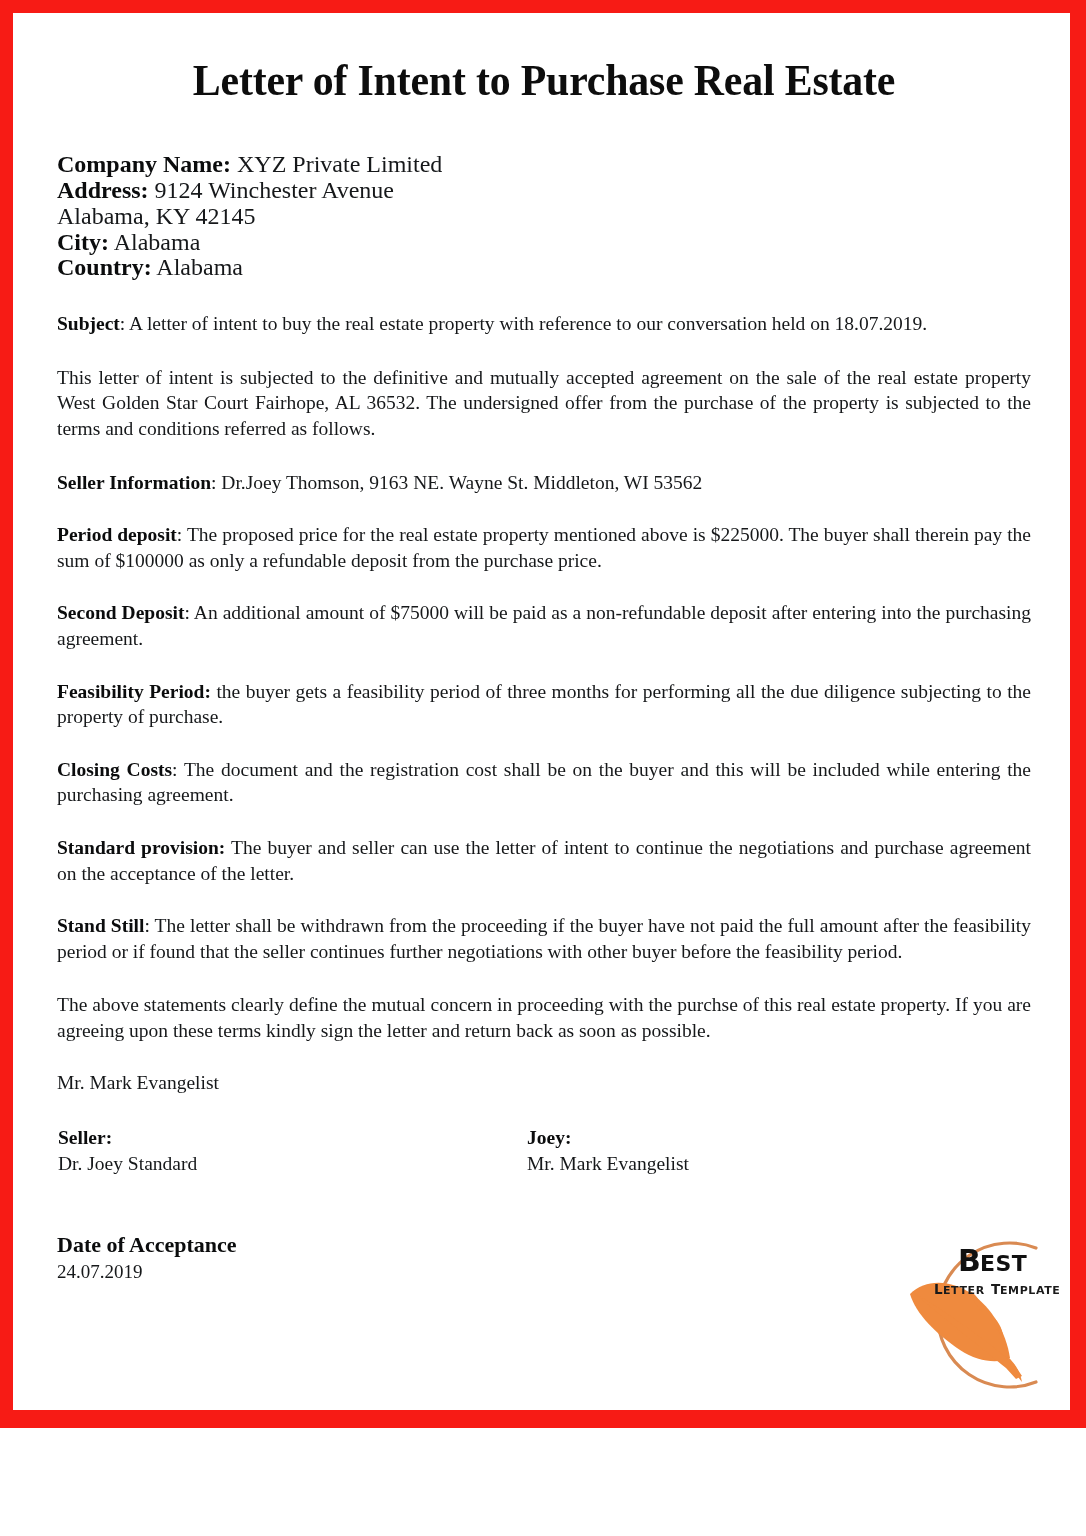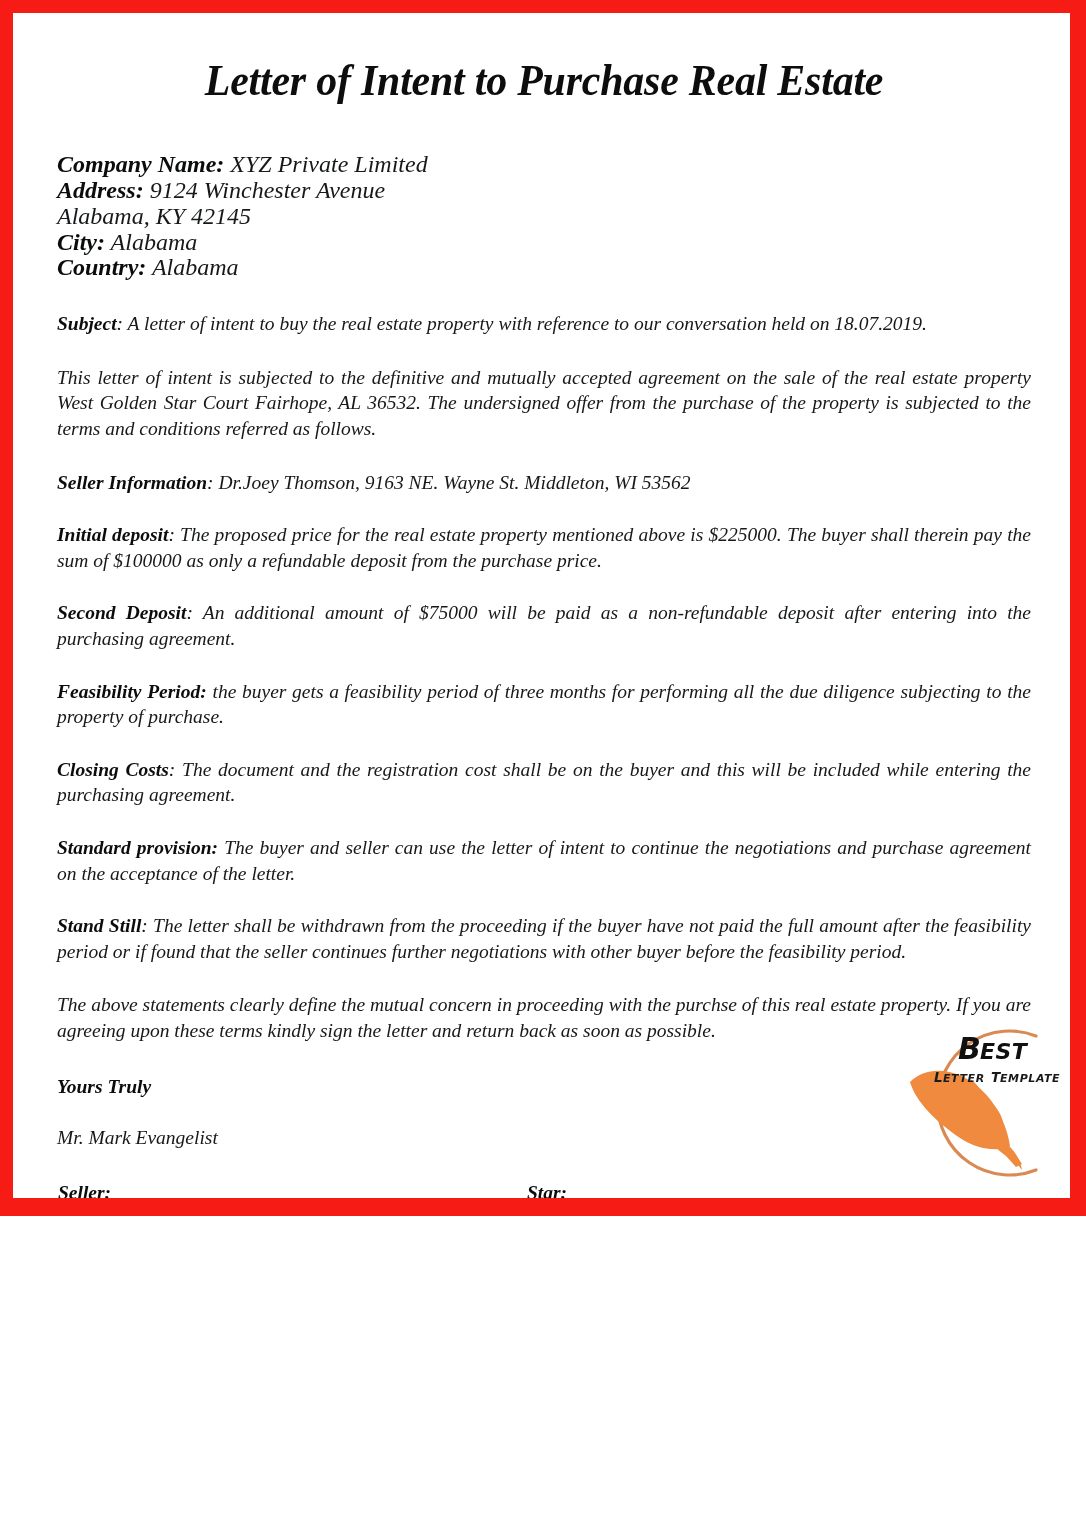--- a/index.html
+++ b/index.html
@@ -12,30 +12,29 @@
     width: 1086px;
     height: 1536px;
     overflow: hidden;
     font-family: "Liberation Serif", "DejaVu Serif", serif;
   }
 
   
   #page {
     position: relative;
     width: 1086px;
-    height: 1216px;
+    height: 1428px;
     box-sizing: border-box;
     background: #6d28d9;
     border-style: solid;
     border-color: #f71b15;
     border-top-width: 13px;
     border-left-width: 13px;
     border-right-width: 16px;
     border-bottom-width: 18px;
-    font-style: italic;
   }
   #sheet {
     position: relative;
     width: 100%;
     height: 100%;
     background: #ffffff;
     box-sizing: border-box;
     padding: 0;
     overflow: hidden;
   }
@@ -196,46 +195,45 @@
       </div>
 
       <p id="subject-line" class="block left"><span class="lbl">Subject</span><span>: A letter of intent to buy the real estate property with reference to our conversation held on 18.07.2019.</span></p>
 
 
       <p id="intro-para" class="block">This letter of intent is subjected to the definitive and mutually accepted agreement on the sale of the real estate property West Golden Star Court Fairhope, AL 36532. The undersigned offer from the purchase of the property is subjected to the terms and conditions referred as follows.</p>
 
       <p id="seller-info" class="block left"><span class="lbl">Seller Information</span><span>: Dr.Joey Thomson, 9163 NE. Wayne St. Middleton, WI 53562</span></p>
 
 
-      <p class="block clause"><span class="lbl">Initial deposit</span><span>:  The proposed price for the real estate property mentioned above is $225000. The buyer shall therein pay the sum of $100000 as only a refundable deposit from the purchase price.</span></p>
+      <p class="block clause"><span class="lbl">Period deposit</span><span>:  The proposed price for the real estate property mentioned above is $225000. The buyer shall therein pay the sum of $100000 as only a refundable deposit from the purchase price.</span></p>
 
       <p class="block clause"><span class="lbl">Second Deposit</span><span>: An additional amount of $75000 will be paid as a non-refundable deposit after entering into the purchasing agreement.</span></p>
 
       <p class="block clause"><span class="lbl">Feasibility Period:</span><span> the buyer gets a feasibility period of three months for performing all the due diligence subjecting to the property of purchase.</span></p>
 
       <p class="block clause"><span class="lbl">Closing Costs</span><span>: The document and the registration cost shall be on the buyer and this will be included while entering the purchasing agreement.</span></p>
 
       <p class="block clause"><span class="lbl">Standard provision:</span><span> The buyer and seller can use the letter of intent to continue the negotiations and purchase agreement on the acceptance of the letter.</span></p>
 
       <p class="block clause"><span class="lbl">Stand Still</span><span>: The letter shall be withdrawn from  the proceeding if the buyer have not paid the full amount after the feasibility period or if found that  the seller continues further negotiations with other buyer before the feasibility period.</span></p>
 
       <p id="closing-para" class="block">The above statements clearly define the mutual concern in proceeding with the purchse of this real estate property. If you are agreeing upon these terms kindly sign the letter and return back as soon as possible.</p>
 
-      <div id="yours-truly">Yours Truly</div>
 
       <div id="sender-name">Mr. Mark Evangelist</div>
 
 
       <div id="sign-row">
         <div class="sign-col seller">
           <div class="sign-role">Seller:</div>
           <div class="sign-person">Dr. Joey Standard</div>
         </div>
         <div class="sign-col buyer">
-          <div class="sign-role">Star:</div>
+          <div class="sign-role">Joey:</div>
           <div class="sign-person">Mr. Mark Evangelist</div>
         </div>
       </div>
 
       <div id="accept-block">
         <div id="accept-label">Date of Acceptance</div>
         <div id="accept-date">24.07.2019</div>
       </div>
 
     </div>

